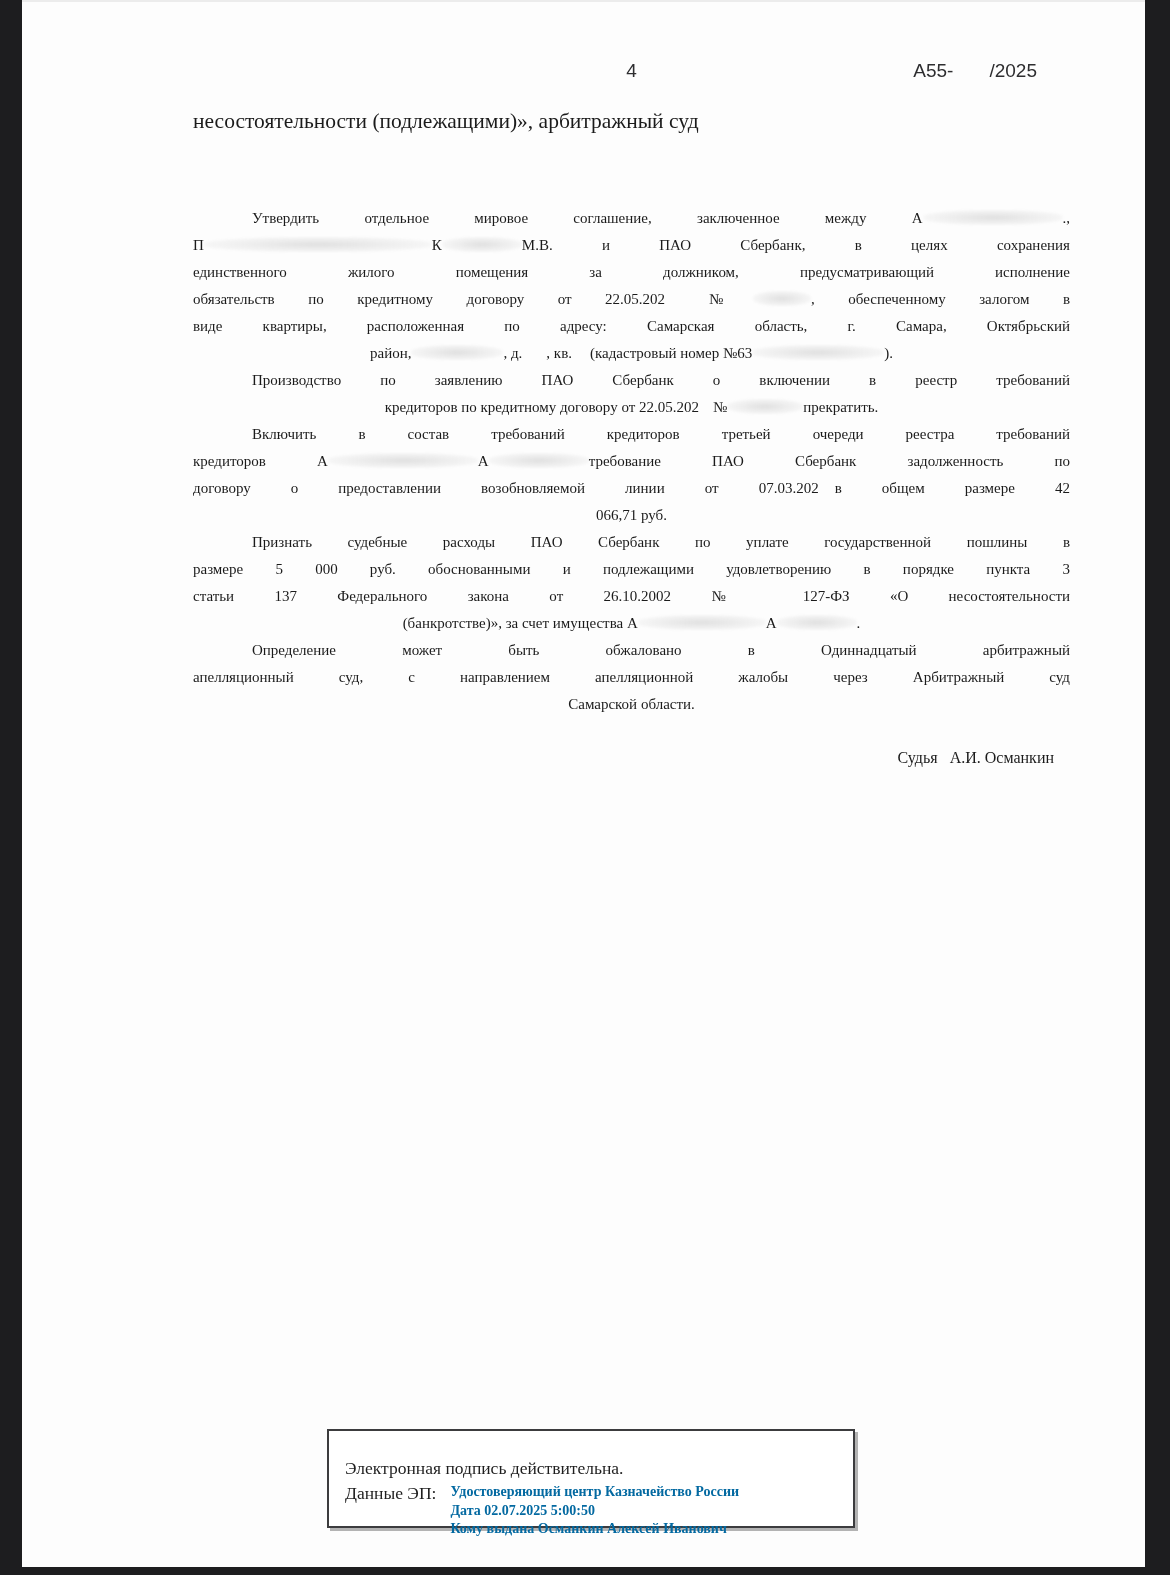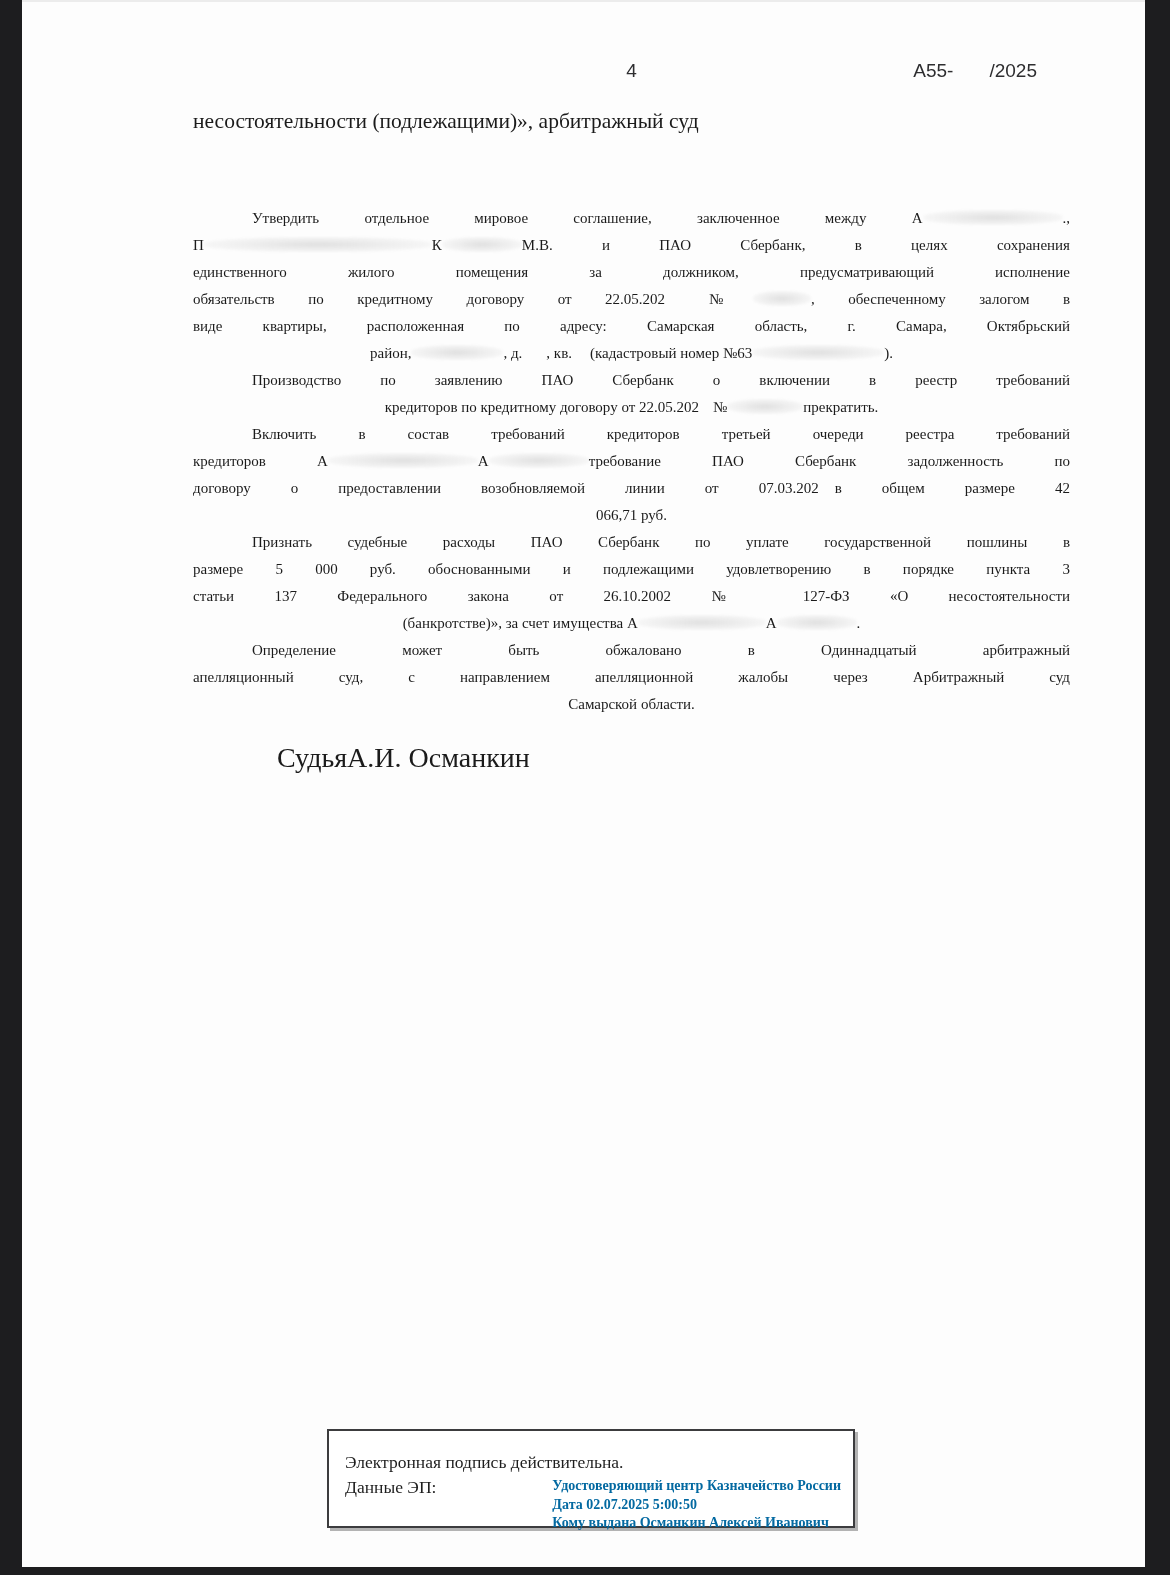--- a/index.html
+++ b/index.html
@@ -52,36 +52,36 @@
   .tline.indent{padding-left:59px;}
   .gap{display:inline-block;height:15px;vertical-align:-2px;}
   .gap.smudge{
     background:radial-gradient(ellipse at center, rgba(125,125,125,.22), rgba(125,125,125,.06) 68%, transparent 78%);
     filter:blur(1px);
     border-radius:7px;
   }
   
   .judge{
     position:absolute;left:171px;top:742px;width:877px;
-    display:flex;justify-content:flex-start;
-    font-size:28px;line-height:27px;
-    padding-left:84px;padding-right:16px;box-sizing:border-box;
+    display:flex;justify-content:flex-end;
+    font-size:16px;line-height:27px;
+    padding-left:84px;padding-right:16px;box-sizing:border-box;gap:12px;
   }
   
   .stamp{
     position:absolute;left:305px;top:1427px;
     width:528px;height:99px;
     background:#fff;
     border:2px solid #3c3c3e;
     box-shadow:3px 3px 0 rgba(140,140,140,.65);
     box-sizing:border-box;
-    padding:20px 12px 0 16px;
+    padding:26px 12px 0 16px;
   }
   .stamp .v{font-size:17.5px;line-height:22px;color:#1e1e1e;}
-  .stamp .row{display:flex;margin-top:4px;justify-content:space-between;}
+  .stamp .row{display:flex;margin-top:4px;}
   .stamp .lbl{font-size:17.5px;line-height:20px;white-space:nowrap;color:#1e1e1e;}
   .stamp .det{margin-left:14px;font-size:14px;line-height:18.5px;font-weight:600;color:#0369a1;}
 </style>
 </head>
 <body>
 
 <div class="canvas">
   <div class="page">
 
     <div class="hdr">

